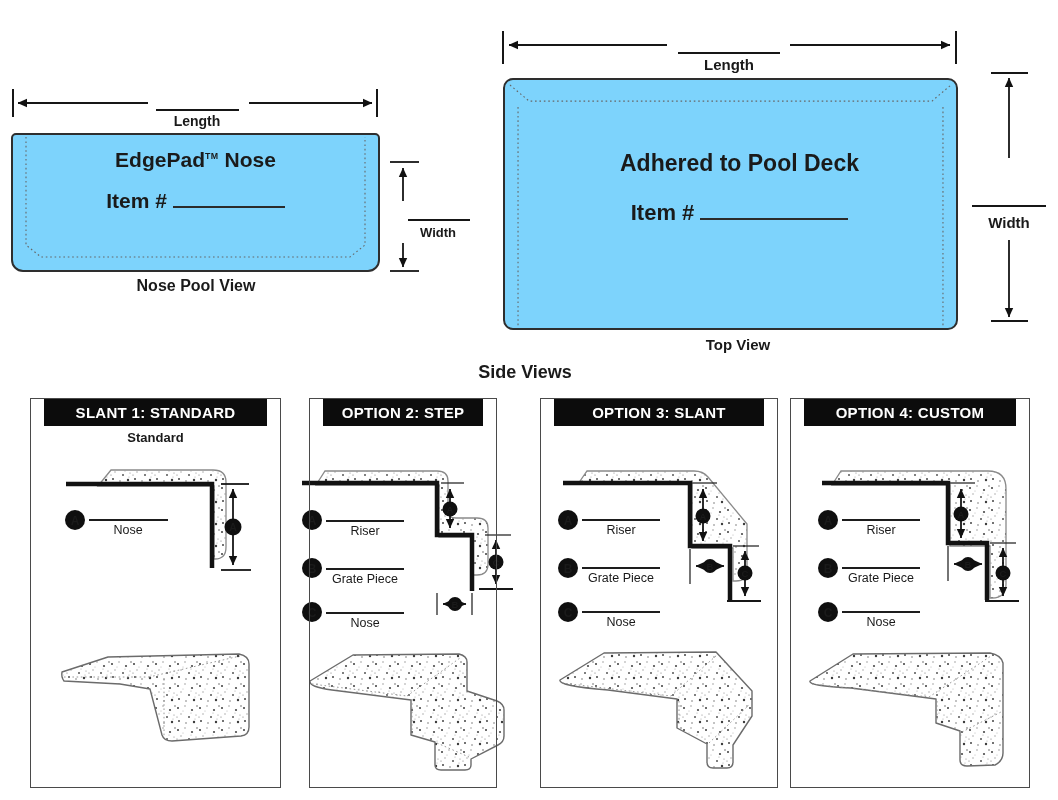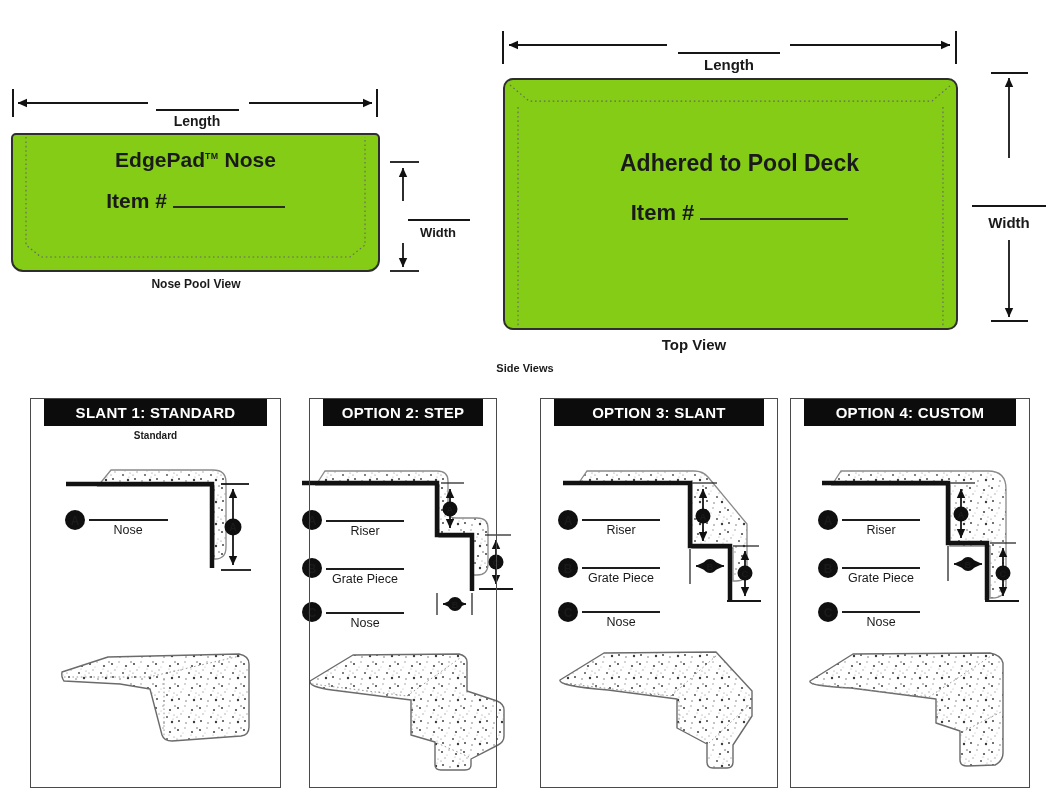--- a/index.html
+++ b/index.html
@@ -24,46 +24,46 @@
   .shape3d{fill:url(#speckle);stroke:#6b6b6b;stroke-width:1.4;stroke-linejoin:round;}
   .fold{stroke:#8f8f8f;stroke-width:0.9;fill:none;stroke-dasharray:1.6 2.6;}
   .pline{stroke:#1d1d1d;stroke-width:2;fill:none;}
   .circ{fill:#0f0f0f;}
   .circtext{fill:#ffffff;font-weight:bold;text-anchor:middle;}
   .ltr{font-size:12px;}
   .ltr-sm{font-size:9.5px;}
   .plabel{font-size:12.5px;text-anchor:middle;}
   
   .panel-layer{position:absolute;left:0;top:0;width:1058px;height:800px;z-index:2;pointer-events:none;}
-  .rect-panel{position:absolute;background:#84cc16;box-sizing:border-box;text-align:center;}
+  .rect-panel{position:absolute;background:#7dd3fc;box-sizing:border-box;text-align:center;}
   #nose-rect{left:11px;top:133px;width:369px;height:139px;border:2px solid #2e2e2e;border-radius:5px 5px 12px 12px;}
   #deck-rect{left:503px;top:78px;width:455px;height:252px;border:2.5px solid #2e2e2e;border-radius:10px;padding-left:18px;}
   .inset-svg{position:absolute;left:0;top:0;width:100%;height:100%;}
   .dotted{stroke:#666;stroke-width:1.1;fill:none;stroke-dasharray:1.6 2.8;}
   .panel-text{position:relative;}
   #nose-rect .title{margin-top:7px;font-size:21px;line-height:28px;font-weight:600;}
   #nose-rect .itemrow{margin-top:13px;font-size:21px;font-weight:600;}
   #deck-rect .title{margin-top:68px;font-size:23px;line-height:30px;font-weight:600;}
   #deck-rect .itemrow{margin-top:20px;font-size:22px;font-weight:600;}
   sup.tm{font-size:0.42em;vertical-align:super;font-weight:700;letter-spacing:0.5px;}
   .blank{display:inline-block;border-bottom:2.5px solid #2b2b2b;height:0.9em;margin-left:6px;}
   .blank.w112{width:112px;}
   .blank.w148{width:148px;}
   .caption{position:absolute;text-align:center;font-weight:600;}
-  #nose-caption{left:66px;top:277px;width:260px;font-size:12px;}
-  #deck-caption{left:564px;top:336px;width:260px;font-size:15px;}
-  #side-views-heading{left:395px;top:362px;width:260px;font-size:11px;}
+  #nose-caption{left:66px;top:277px;width:260px;font-size:16px;}
+  #deck-caption{left:608px;top:336px;width:260px;font-size:15px;}
+  #side-views-heading{left:395px;top:362px;width:260px;font-size:18px;}
   .option-box{position:absolute;top:398px;height:390px;border:1.6px solid #4a4a4a;box-sizing:border-box;background:transparent;}
   #opt1{left:30px;width:251px;}
   #opt2{left:309px;width:188px;}
   #opt3{left:540px;width:238px;text-align:right;}
   #opt4{left:790px;width:240px;padding-left:8px;}
   .option-header{position:absolute;top:0;left:13px;right:13px;height:27px;background:#0c0c0c;color:#ffffff;
     font-size:15px;font-weight:bold;letter-spacing:0.3px;display:flex;align-items:center;justify-content:center;}
-  .option-sublabel{position:absolute;top:31px;left:0;width:100%;text-align:center;font-size:10px;font-weight:bold;}
+  .option-sublabel{position:absolute;top:31px;left:0;width:100%;text-align:center;font-size:13px;font-weight:bold;}
 </style>
 </head>
 <body>
 
 <svg id="vector-layer" viewBox="0 0 1058 800">
   <defs>
     <pattern id="speckle" patternUnits="userSpaceOnUse" width="22" height="22">
       <rect width="22" height="22" fill="#ffffff"></rect>
       <circle cx="2" cy="4" r="1" fill="#3a3a3a"></circle>
         <circle cx="9" cy="2" r="0.7" fill="#8a8a8a"></circle>

